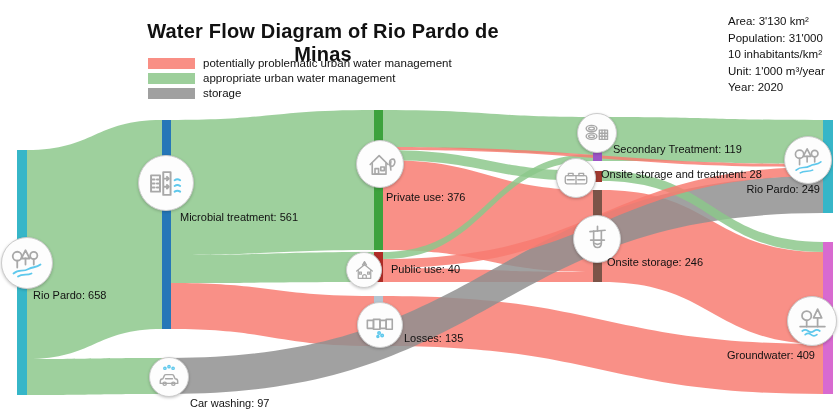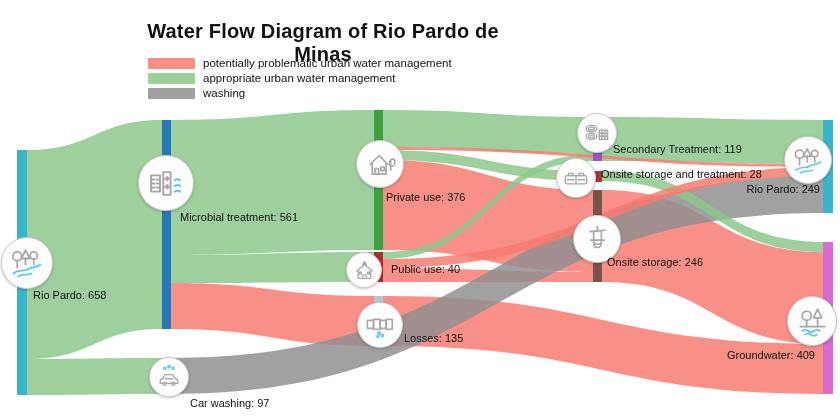--- a/index.html
+++ b/index.html
@@ -58,24 +58,31 @@
     <div class="legend-row">
       <span class="swatch" style="background: rgb(248, 123, 112); opacity: 0.85;"></span>
       <span class="legend-label">potentially problematic urban water management</span>
     </div>
     <div class="legend-row">
       <span class="swatch" style="background: rgb(140, 199, 138); opacity: 0.85;"></span>
       <span class="legend-label">appropriate urban water management</span>
     </div>
     <div class="legend-row">
       <span class="swatch" style="background: rgb(143, 143, 143); opacity: 0.85;"></span>
-      <span class="legend-label">washing</span>
+      <span class="legend-label">storage</span>
     </div>
   </div>
 
+  <div class="info">
+    <div>Area: 3'130 km²</div>
+    <div>Population: 31'000</div>
+    <div>10 inhabitants/km²</div>
+    <div>Unit: 1'000 m³/year</div>
+    <div>Year: 2020</div>
+  </div>
 <div class="node-icon" style="left: 1px; top: 237px; width: 50px; height: 50px;">
       <svg width="36" height="36" viewBox="0 0 24 24">
         <g fill="none" stroke="#a8a8a8" stroke-width="1.2" stroke-linecap="round" stroke-linejoin="round">
           <circle cx="5.5" cy="7.5" r="3"></circle>
           <path d="M5.5 10.5 V15"></path>
     <path d="M11 3.5 L13.8 9 H8.2 Z"></path>
           <path d="M11 9 V13"></path>
     <circle cx="16.5" cy="7" r="2.4"></circle>
           <path d="M16.5 9.4 V13"></path>
         </g>

